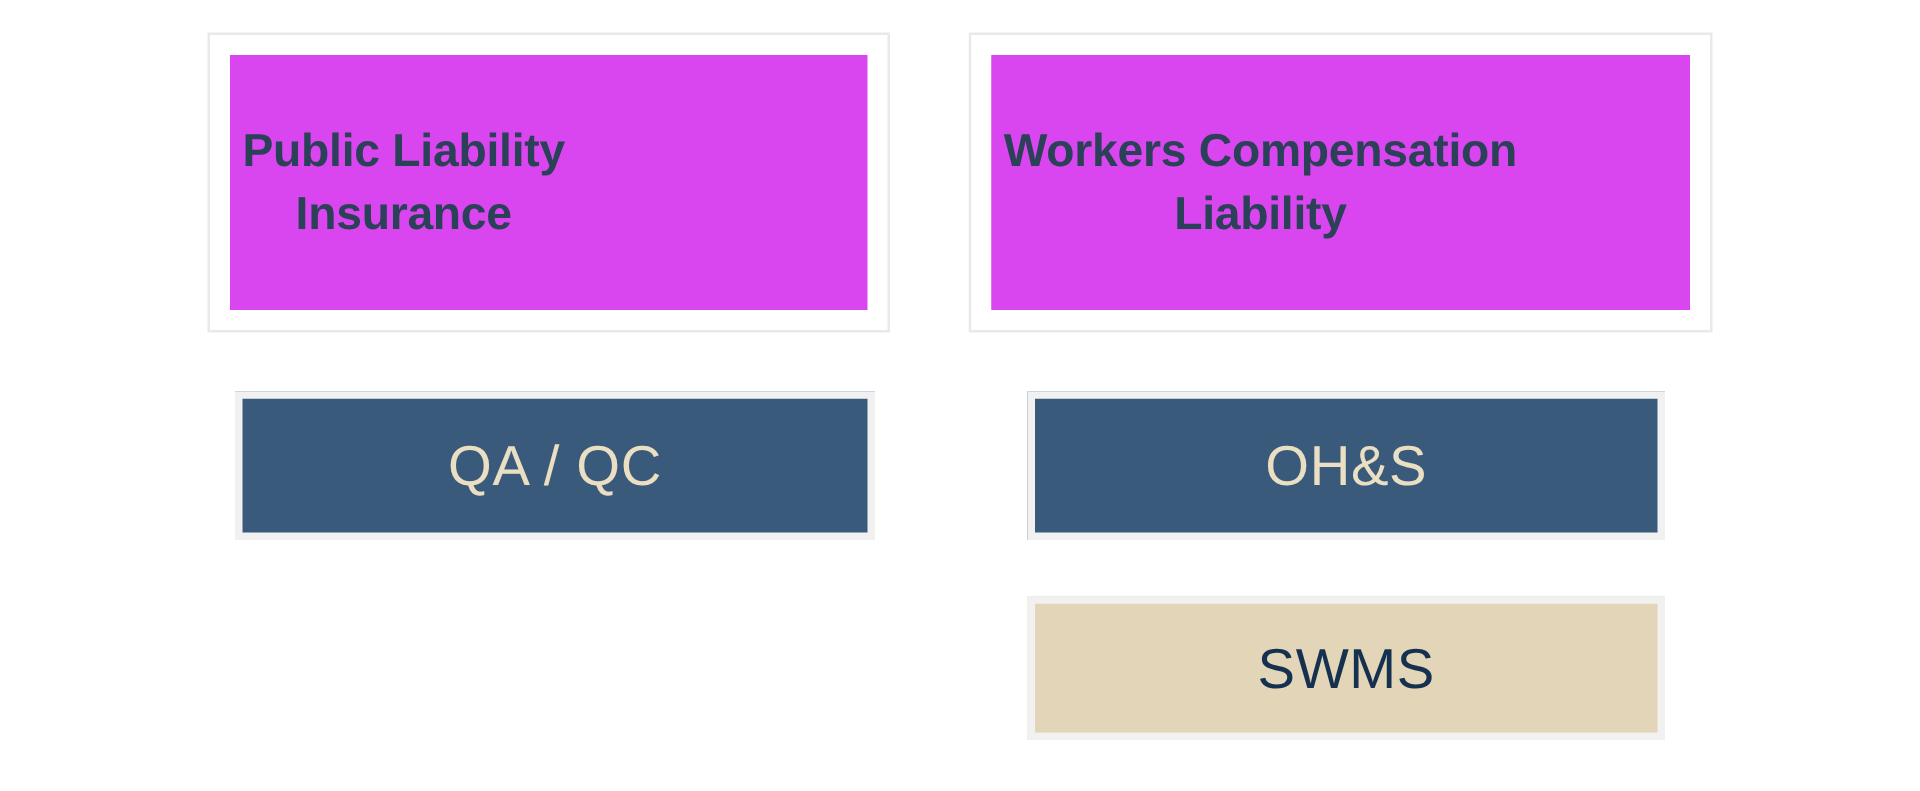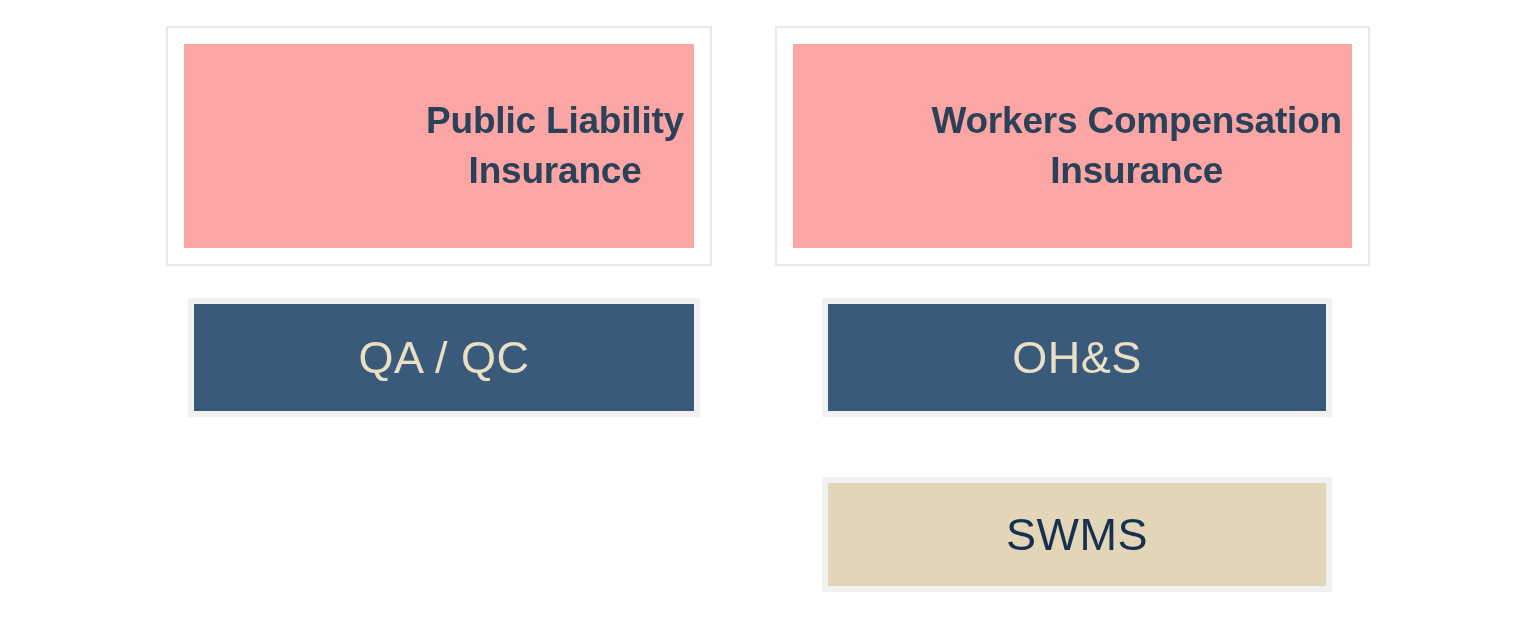--- a/index.html
+++ b/index.html
@@ -39,24 +39,24 @@
     height: 240px;
     box-sizing: border-box;
     border: 2px solid #e9e9e9;
     background: #ffffff;
     padding: 16px;
   }
   .insurance-inner {
     width: 100%;
     height: 100%;
     box-sizing: border-box;
-    background: #fca5a5;
+    background: #d946ef;
     display: flex;
     align-items: center;
-    justify-content: flex-end;
+    justify-content: flex-start;
   }
   .insurance-title {
     color: #2a4158;
     font-weight: 700;
     font-size: 37px;
     line-height: 1.35;
     text-align: center;
     letter-spacing: -0.2px;
     padding: 0 10px;
     white-space: pre-line;
@@ -75,21 +75,21 @@
   }
   .block-label {
     font-size: 45px;
     font-weight: 400;
     line-height: 1;
     text-align: center;
     letter-spacing: 0.5px;
   }
 
   .block-primary {
-    top: 298px;
+    top: 313px;
     height: 119px;
     background: #3a5a7c;
   }
   .block-primary .block-label { color: #eadfc3; }
 
   .block-secondary {
     top: 477px;
     height: 115px;
     background: #e3d5b8;
   }
@@ -118,21 +118,21 @@
     </div>
 
 
   </div>
 
   <div class="column" id="col-right">
 
     <div class="insurance-card">
       <div class="insurance-inner">
         <div class="insurance-title">Workers Compensation
-Insurance</div>
+Liability</div>
       </div>
     </div>
 
     <div class="block block-secondary">
       <div class="block-label">SWMS</div>
     </div>
 
     <div class="block block-primary">
       <div class="block-label">OH&amp;S</div>
     </div>

